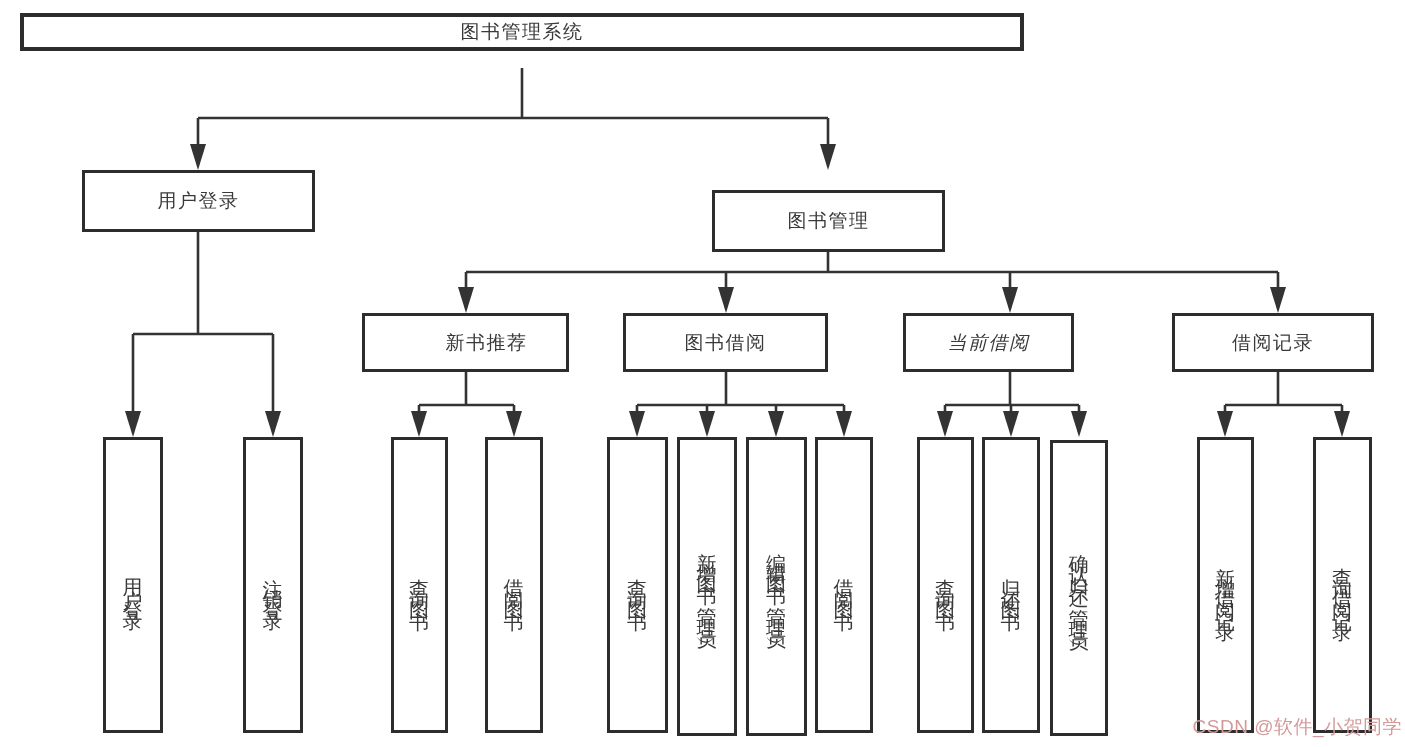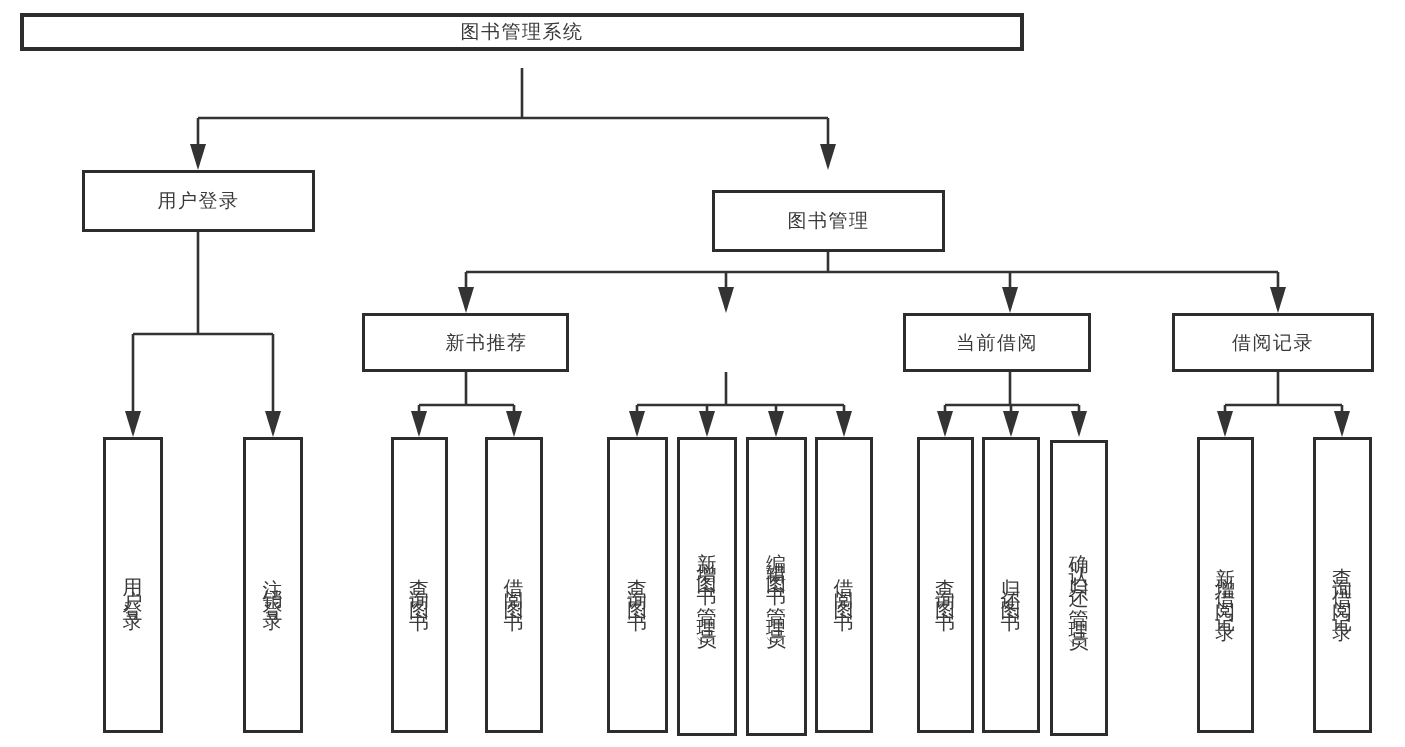--- a/index.html
+++ b/index.html
@@ -109,21 +109,24 @@
   <div class="node hbox" style="left:82px; top:170px; width:233px; height:62px;">
     <span>用户登录</span>
   </div>
   <div class="node hbox" style="left:712px; top:170px; width:233px; height:62px;margin-top:20px;">
     <span>图书管理</span>
   </div>
 
   <div class="node hbox" style="left:362px; top:313px; width:207px; height:59px;padding-left:42px;">
     <span>新书推荐</span>
   </div>
-  <div class="node hbox" style="left:903px; top:313px; width:188px; height:59px;">
+  <div class="node hbox" style="left:623px; top:313px; width:205px; height:59px;">
+    <span>图书借阅</span>
+  </div>
+  <div class="node hbox" style="left:903px; top:313px; width:171px; height:59px;font-style:italic;">
     <span>当前借阅</span>
   </div>
   <div class="node hbox" style="left:1172px; top:313px; width:202px; height:59px;">
     <span>借阅记录</span>
   </div>
 
   <div class="node vbox" style="left:103px; top:437px; width:60px; height:296px;">
     <span>用户登录</span>
   </div>
   <div class="node vbox" style="left:243px; top:437px; width:60px; height:296px;">
@@ -160,14 +163,15 @@
     <span>确认归还（管理员）</span>
   </div>
 
   <div class="node vbox" style="left:1197px; top:437px; width:57px; height:296px;">
     <span>新增借阅记录</span>
   </div>
   <div class="node vbox" style="left:1313px; top:437px; width:59px; height:296px;">
     <span>查询借阅记录</span>
   </div>
 
+  <div class="watermark">CSDN @软件_小贺同学</div>
 
 </div>
 
 </body></html>

